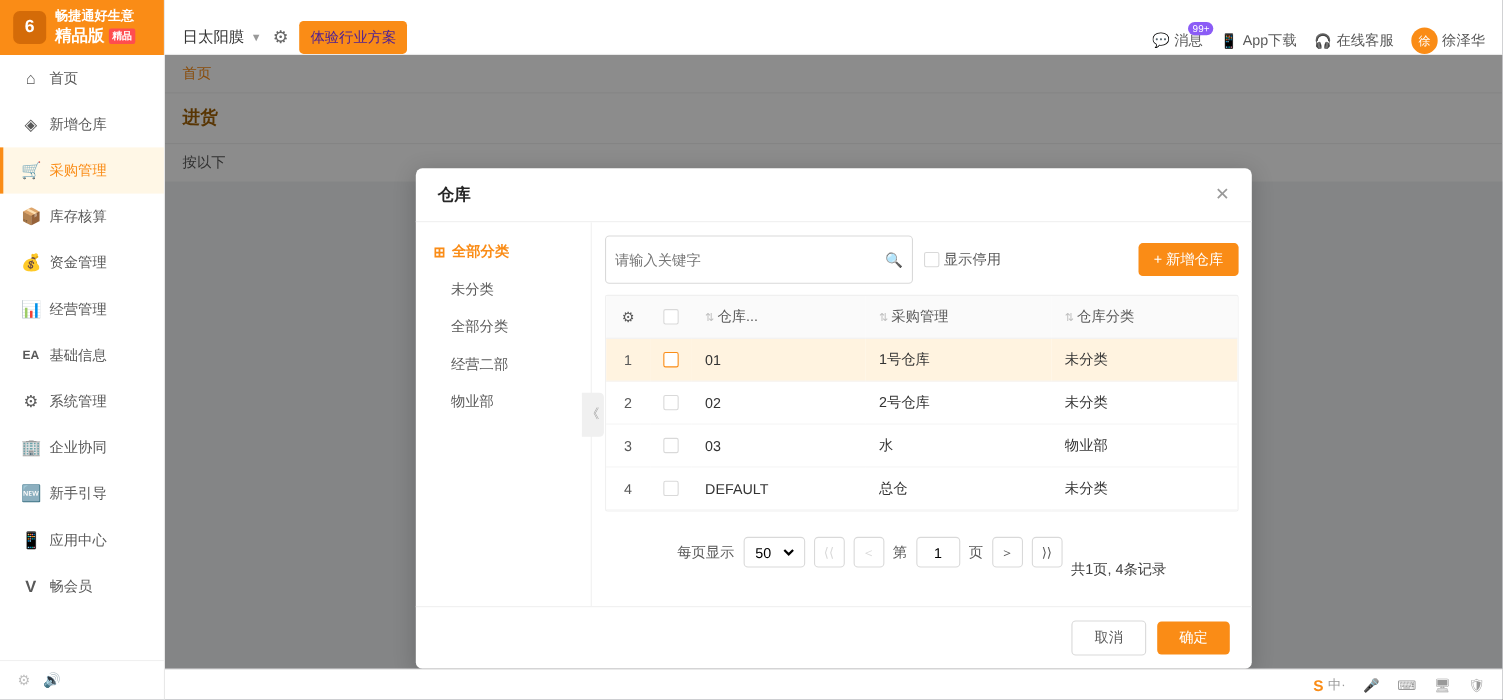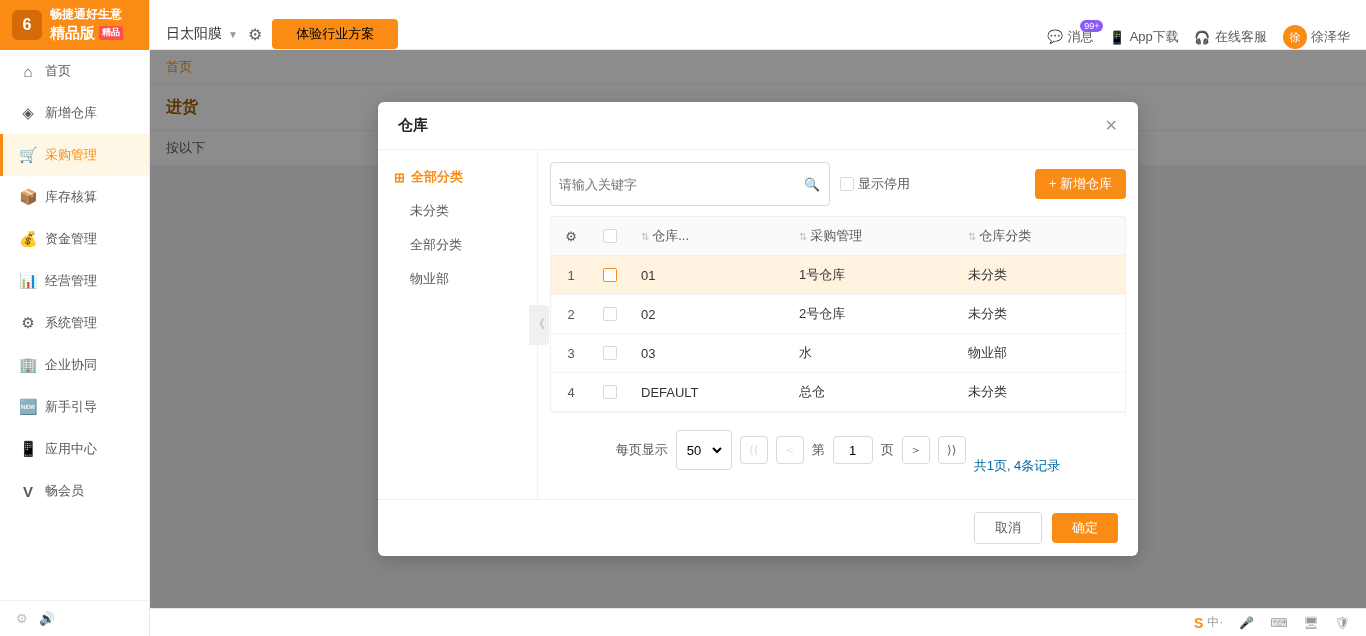--- a/index.html
+++ b/index.html
@@ -68,21 +68,21 @@
       border-bottom: 1px solid #e8e8e8;
       display: flex; align-items: flex-end; justify-content: space-between;
       padding: 0 16px;
       flex-shrink: 0;
     }
     .header-left { display: flex; align-items: center; gap: 10px; }
     .header-store { display: flex; align-items: center; gap: 6px; font-size: 14px; color: #333; cursor: pointer; }
     .header-store-arrow { color: #999; font-size: 10px; }
     .header-gear { color: #666; cursor: pointer; font-size: 16px; }
     .header-trial-btn {
-      background: #fa8c16; color: #000000; border: none; padding: 6px 24px;
+      background: #fa8c16; color: #4c1d95; border: none; padding: 6px 10px;
       border-radius: 4px; cursor: pointer; font-size: 13px;
     }
     .header-right { display: flex; align-items: center; gap: 16px; color: #595959; font-size: 13px; }
     .header-badge { position: relative; cursor: pointer; }
     .badge-num {
       position: absolute; top: -8px; right: -10px;
       background: #8b5cf6; color: white; font-size: 9px;
       padding: 1px 4px; border-radius: 8px;
     }
     .header-user { display: flex; align-items: center; gap: 4px; cursor: pointer; }
@@ -97,21 +97,21 @@
       background: #fff; padding: 12px 16px;
       display: flex; align-items: center; justify-content: space-between;
       border-bottom: 1px solid #f0f0f0;
     }
     .page-title { font-size: 16px; font-weight: bold; color: #a16207; }
 
     
     .overlay {
       position: absolute; top: 0; left: 0; right: 0; bottom: 0;
       background: rgba(0,0,0,0.45);
-      display: flex; align-items: center; justify-content: center;
+      display: flex; align-items: flex-end; justify-content: center;
       z-index: 100;
     }
 
     
     .dialog {
       background: #fff;
       border-radius: 6px;
       width: 760px;
       max-height: 560px;
       display: flex;
@@ -205,36 +205,36 @@
     .cell-check { text-align: center; }
 
     
     .pagination {
       display: flex; align-items: center; justify-content: center;
       gap: 8px; padding: 12px 0; flex-shrink: 0; font-size: 13px; color: #595959;
     }
     .page-select {
       display: flex; align-items: center; gap: 4px;
       border: 1px solid #d9d9d9; border-radius: 4px;
-      padding: 2px 6px; height: 40px; background: #fff;
+      padding: 2px 6px; height: 28px; background: #fff;
     }
     .page-select select { border: none; outline: none; font-size: 13px; background: transparent; }
     .page-btn {
       width: 28px; height: 28px;
       border: 1px solid #d9d9d9; border-radius: 4px;
       background: #fff; cursor: pointer; display: flex; align-items: center; justify-content: center;
       color: #595959; font-size: 12px;
     }
     .page-btn.disabled { cursor: not-allowed; color: #d9d9d9; }
     .page-input {
       width: 40px; height: 28px;
       border: 1px solid #d9d9d9; border-radius: 4px;
       text-align: center; font-size: 13px; outline: none;
     }
-    .page-info { color: #0369a1; margin-top: 32px; }
+    .page-info { color: #404040; margin-top: 32px; }
 
     
     .dialog-footer {
       padding: 12px 20px;
       border-top: 1px solid #f0f0f0;
       display: flex; align-items: center; justify-content: flex-end;
       gap: 10px; flex-shrink: 0;
     }
     .btn-cancel {
       padding: 6px 20px; border: 1px solid #d9d9d9; background: #fff;
@@ -286,20 +286,24 @@
     </div>
     <div class="sidebar-item">
       <span class="sidebar-item-icon">💰</span>
       <span>资金管理</span>
     </div>
     <div class="sidebar-item">
       <span class="sidebar-item-icon">📊</span>
       <span>经营管理</span>
     </div>
     <div class="sidebar-item">
+      <span class="sidebar-item-icon" style="font-size:11px;font-weight:bold;color:#595959;">EA</span>
+      <span>基础信息</span>
+    </div>
+    <div class="sidebar-item">
       <span class="sidebar-item-icon">⚙</span>
       <span>系统管理</span>
     </div>
     <div class="sidebar-item">
       <span class="sidebar-item-icon">🏢</span>
       <span>企业协同</span>
     </div>
     <div class="sidebar-item">
       <span class="sidebar-item-icon">🆕</span>
       <span>新手引导</span>
@@ -377,20 +381,23 @@
           <div class="left-panel">
             <div class="category-header">
               <span style="color:#fa8c16;">⊞</span>
               <span>全部分类</span>
             </div>
             <div class="category-item">
               <span>未分类</span>
             </div>
             <div class="category-item">
               <span>全部分类</span>
+            </div>
+            <div class="category-item">
+              <span>经营二部</span>
             </div>
             <div class="category-item">
               <span>物业部</span>
             </div>
             <div class="left-panel-collapse">《</div>
           </div>
 
           <div class="right-panel">
 
             <div class="toolbar">

